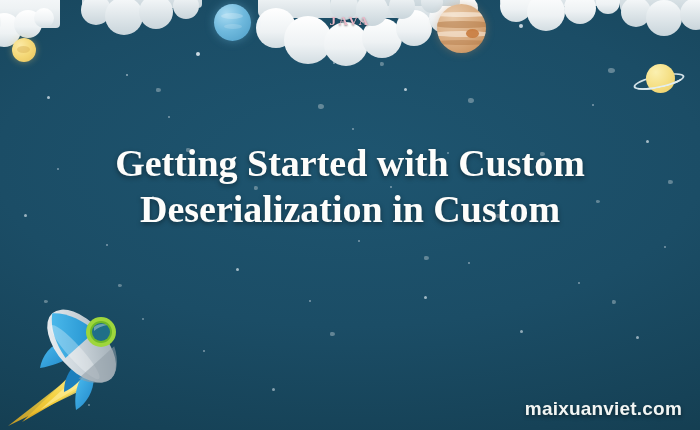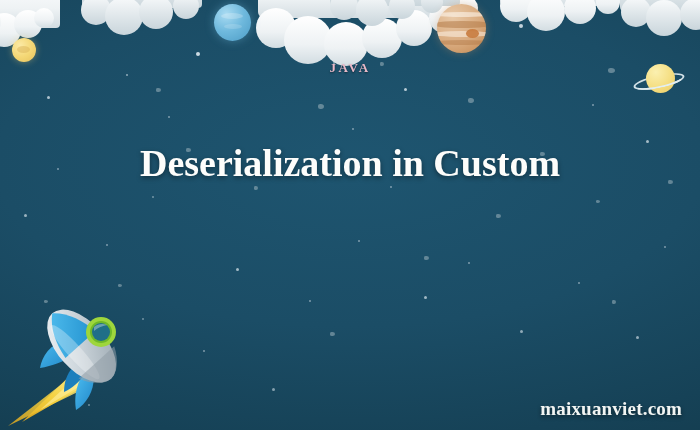--- a/index.html
+++ b/index.html
@@ -68,35 +68,34 @@
 
   
   .rocket{position:absolute;left:2px;top:292px;width:160px;height:135px;}
 
   
   .kicker{
     position:absolute;left:0;top:13px;width:700px;text-align:center;
     color:#e9b9c8;font-size:13px;font-weight:bold;letter-spacing:2.4px;
     font-family:"Liberation Serif", serif;
     text-shadow:0 1px 2px rgba(0,0,0,.45);
-    margin-top:47px;
   }
   .title{
     position:absolute;left:0;top:140px;width:700px;
     text-align:center;color:#fdfdfb;
     font-size:38px;line-height:46px;font-weight:bold;
     font-family:"Liberation Serif", serif;
     text-shadow:0 2px 5px rgba(0,0,0,.42);
     padding:0 40px;
   }
   .title .l2{display:block;}
   .watermark{
     position:absolute;right:18px;bottom:10px;
     color:#f2f5f3;font-size:19px;font-weight:bold;
-    font-family:Liberation Serif, serif;
+    font-family:Liberation Sans, sans-serif;
     text-shadow:0 2px 4px rgba(0,0,0,.45);
     letter-spacing:.2px;
   }
 </style>
 </head>
 <body>
 
 <div class="banner">
 
   <div class="stars">
@@ -274,18 +273,19 @@
 
     <circle cx="99" cy="40" r="15" fill="#9ed63c"></circle>
     <circle cx="99" cy="40" r="11" fill="#6fb82a"></circle>
     <circle cx="99" cy="40" r="9" fill="#1f6f88"></circle>
     <path d="M92 35 C95 32 101 31 105 33 C100 34 95 36 92 39 Z" fill="#ffffff" opacity=".35"></path>
   </svg>
 
   <div class="kicker">JAVA</div>
 
   <div class="title">
+    <span class="l1">Getting Started with Custom</span>
     <span class="l2">Deserialization in Custom</span>
   </div>
 
   <div class="watermark">maixuanviet.com</div>
 
 </div>
 
 </body></html>

